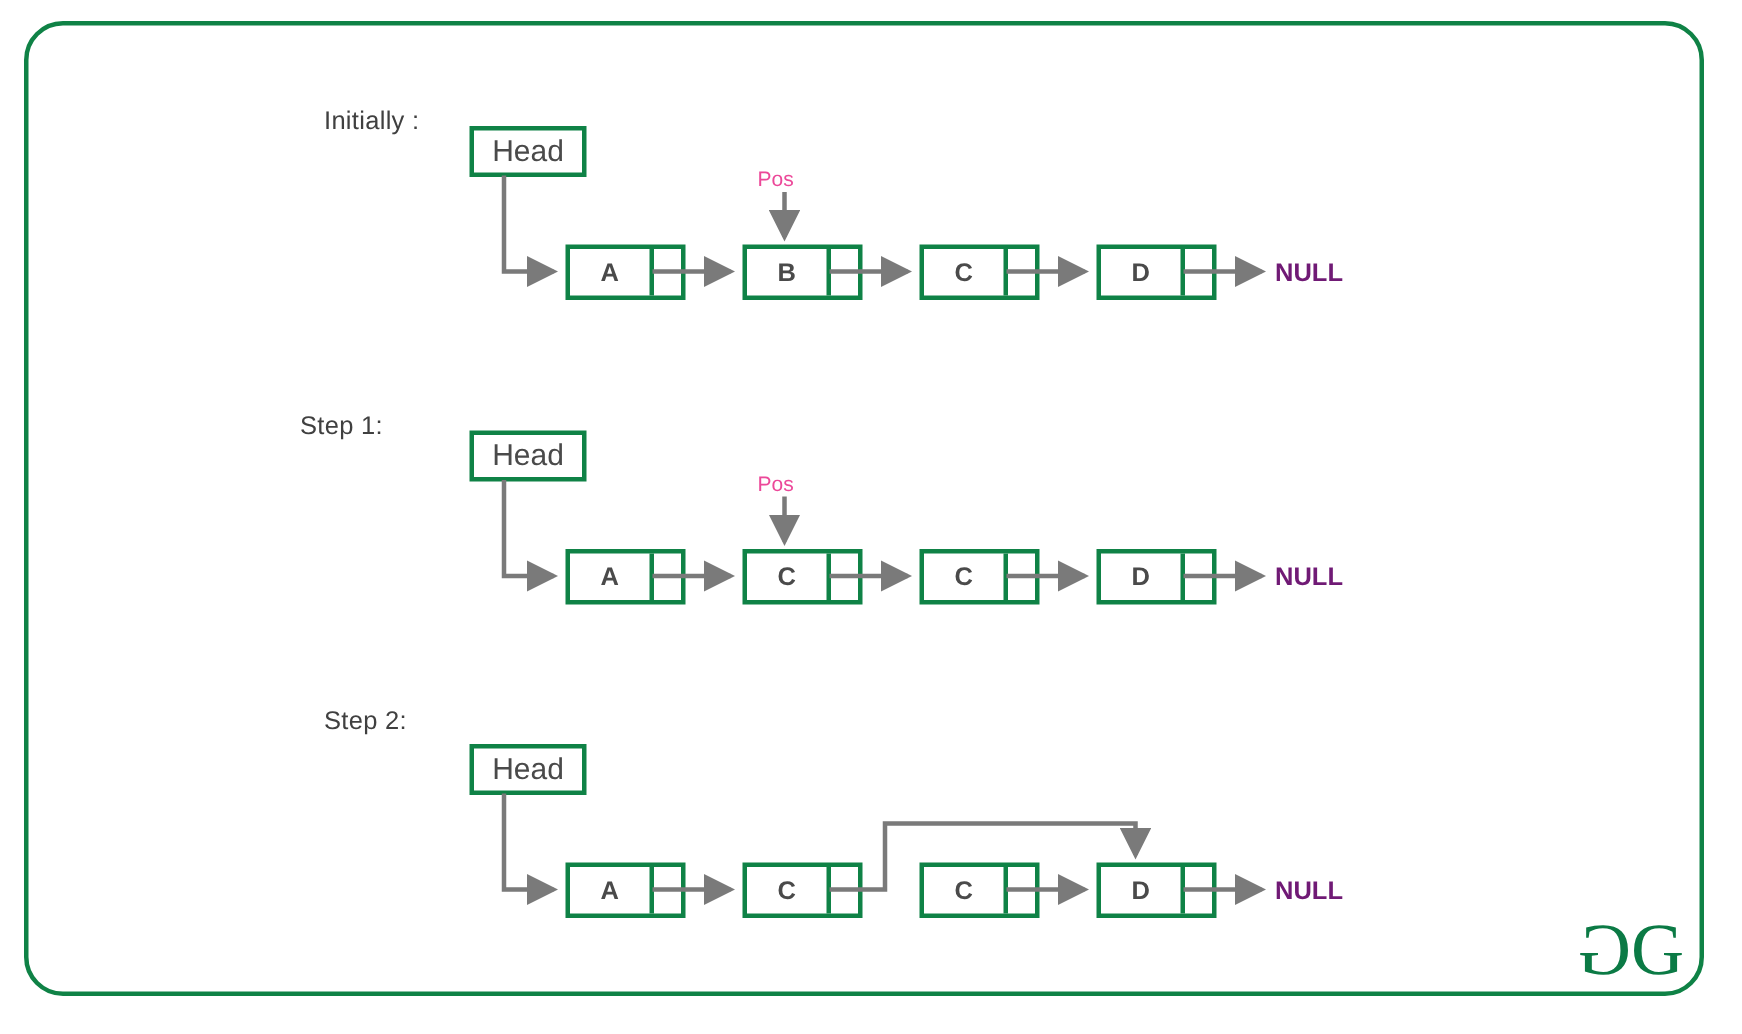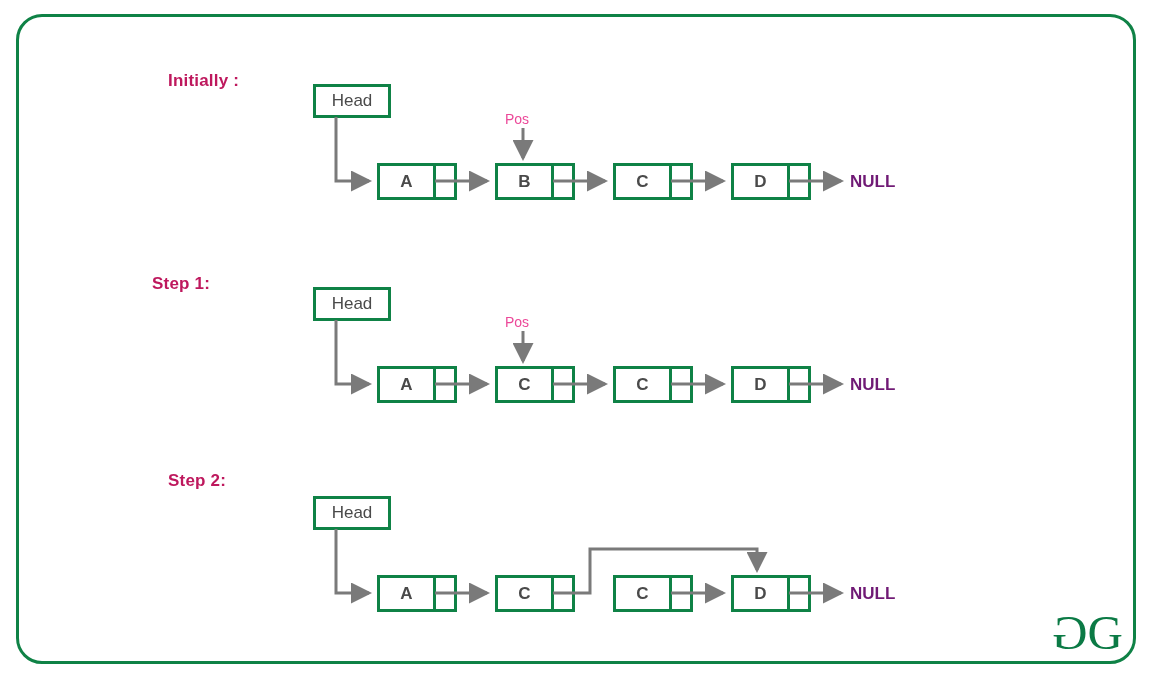--- a/index.html
+++ b/index.html
@@ -2,27 +2,27 @@
 <html><head>
 <meta charset="utf-8">
 <style>
   html,body{margin:0;padding:0;background:#ffffff;}
   body{width:1161px;height:689px;position:relative;
        font-family:"Liberation Sans",sans-serif;overflow:hidden;}
 
   #frame{position:absolute;left:16px;top:14px;width:1120px;height:650px;
          border:3px solid #0f8246;border-radius:26px;box-sizing:border-box;}
 
-  .row-label{position:absolute;font-weight:bold;font-size:17px;color:#be185d;
-             white-space:nowrap;letter-spacing:.2px;}
+  .row-label{position:absolute;font-weight:normal;font-size:17px;color:#404040;
+             white-space:nowrap;letter-spacing:.2px;margin-left:48px;}
 
   .head-box{position:absolute;width:78px;height:34px;border:3px solid #0f8246;
             box-sizing:border-box;background:#fff;}
   .head-box span{display:block;width:100%;height:100%;line-height:28px;
-                 text-align:center;font-size:17px;color:#4a4a4a;}
+                 text-align:center;font-size:20px;color:#4a4a4a;}
 
   .node{position:absolute;height:37px;border:3px solid #0f8246;box-sizing:border-box;
         background:#fff;display:flex;}
   .node .cell-data{width:56px;height:100%;display:flex;align-items:center;
                    justify-content:center;font-size:17px;font-weight:bold;color:#4a4a4a;
                    border-right:3px solid #0f8246;box-sizing:border-box;}
   .node .cell-ptr{width:18px;height:100%;box-sizing:border-box;}
 
   .null-lbl{position:absolute;font-size:17px;font-weight:bold;color:#701a75;
             white-space:nowrap;}

